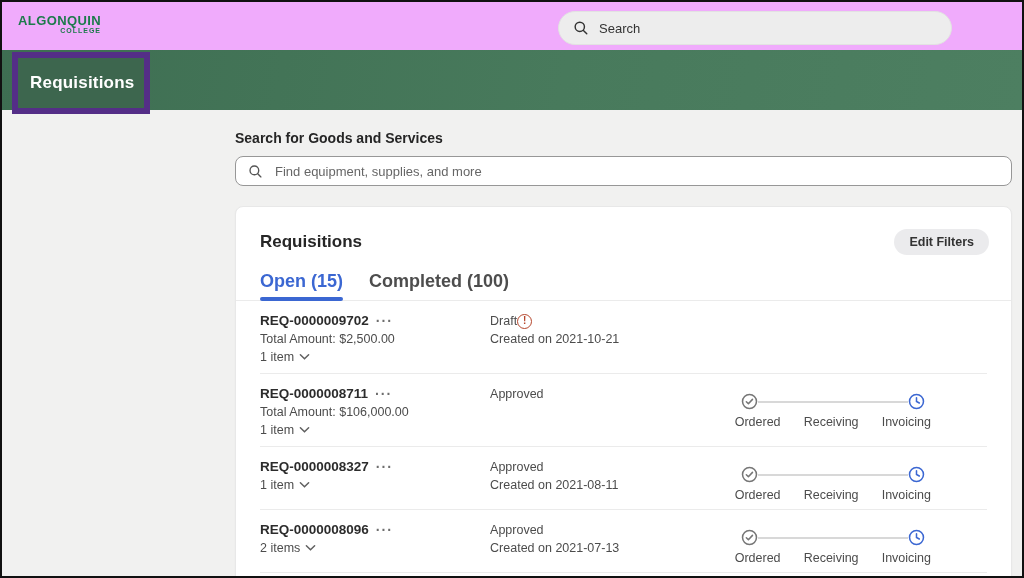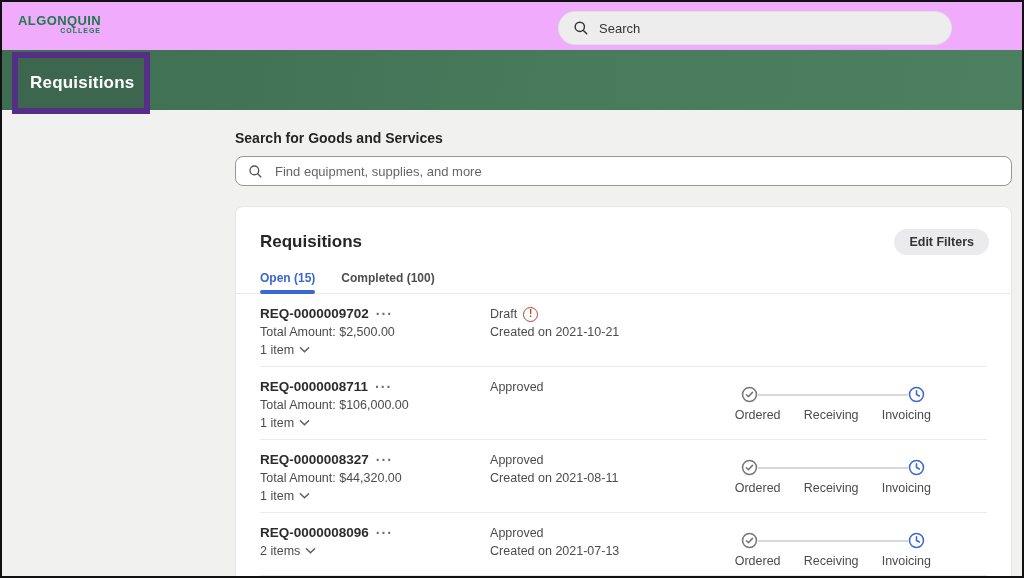--- a/index.html
+++ b/index.html
@@ -58,41 +58,41 @@
   }
   .card-head { display:flex; align-items:center; justify-content:space-between; padding:0 22px 0 24px; }
   .card-title { font-size:17px; font-weight:bold; color:#262626; }
   .edit-filters {
     background:#ebebed; border:none; border-radius:14px; padding:6px 15px;
     font-size:12.5px; font-weight:bold; color:#333; cursor:pointer;
     font-family:"Liberation Sans", sans-serif;
   }
 
   .tabs { display:flex; gap:26px; margin-top:16px; padding:0 24px; border-bottom:1px solid #ebebeb; }
-  .tab { font-size:12px; font-weight:bold; padding-bottom:8px; position:relative; cursor:pointer; color:#4d4d4d; }
+  .tab { font-size:18px; font-weight:bold; padding-bottom:8px; position:relative; cursor:pointer; color:#4d4d4d; }
   .tab.active { color:#3b67d2; }
   .tab.active::after {
     content:""; position:absolute; left:0; right:0; bottom:-1px; height:4px;
     background:#3b67d2; border-radius:3px;
   }
 
   
   .req-row { display:flex; padding:11px 0 7px 0; margin:0 24px 0 24px; border-bottom:1px solid #ebebeb; }
   .req-row:last-child { border-bottom:1px solid #ebebeb; }
   .col-main { width:252px; }
   .col-status { width:268px; }
   .col-progress { width:215px; margin-left:auto; margin-right:56px; padding-top:8px; }
 
   .req-line { font-size:12.5px; color:#4c4c4c; line-height:18px; display:flex; align-items:center; }
   .req-id { font-size:13.5px; font-weight:bold; color:#2c2c2c; line-height:18px; cursor:pointer; }
   .more-dots { font-size:14px; font-weight:bold; color:#6e6e6e; margin-left:7px; letter-spacing:1px; line-height:14px; cursor:pointer; }
   .items-toggle { cursor:pointer; }
   .chev { margin-left:5px; display:inline-flex; }
 
-  .status-line { gap:6px; }
+  .status-line { gap:0; }
   .alert-icon {
     width:15px; height:15px; border:1.8px solid #b5462c; border-radius:50%;
     color:#b5462c; font-size:10px; font-weight:bold; display:inline-flex;
     align-items:center; justify-content:center; line-height:1;
   }
 
   
   .track { display:flex; align-items:center; padding:0 6px; }
   .track .bar { flex:1; height:2px; background:#d8d8d8; }
   .track-labels { display:flex; justify-content:space-between; margin-top:5px; font-size:12.5px; color:#4c4c4c; }
@@ -222,21 +222,20 @@
             </div>
           </div>
         </div>
 
         <div class="req-row">
           <div class="col-main">
             <div class="req-line">
               <span class="req-id">REQ-0000008327</span>
               <span class="more-dots">···</span>
             </div>
-            <div class="req-line">Total Amount: $44,320.00</div>
             <div class="req-line items-toggle">
               <span>1 item</span>
               <span class="chev">
                 <svg width="11" height="8" viewBox="0 0 12 8">
                     <path d="M1.5 1.5 L6 6 L10.5 1.5" fill="none" stroke="#5f5f5f" stroke-width="1.6" stroke-linecap="round"></path>
                   </svg>
               </span>
             </div>
           </div>
           <div class="col-status">

